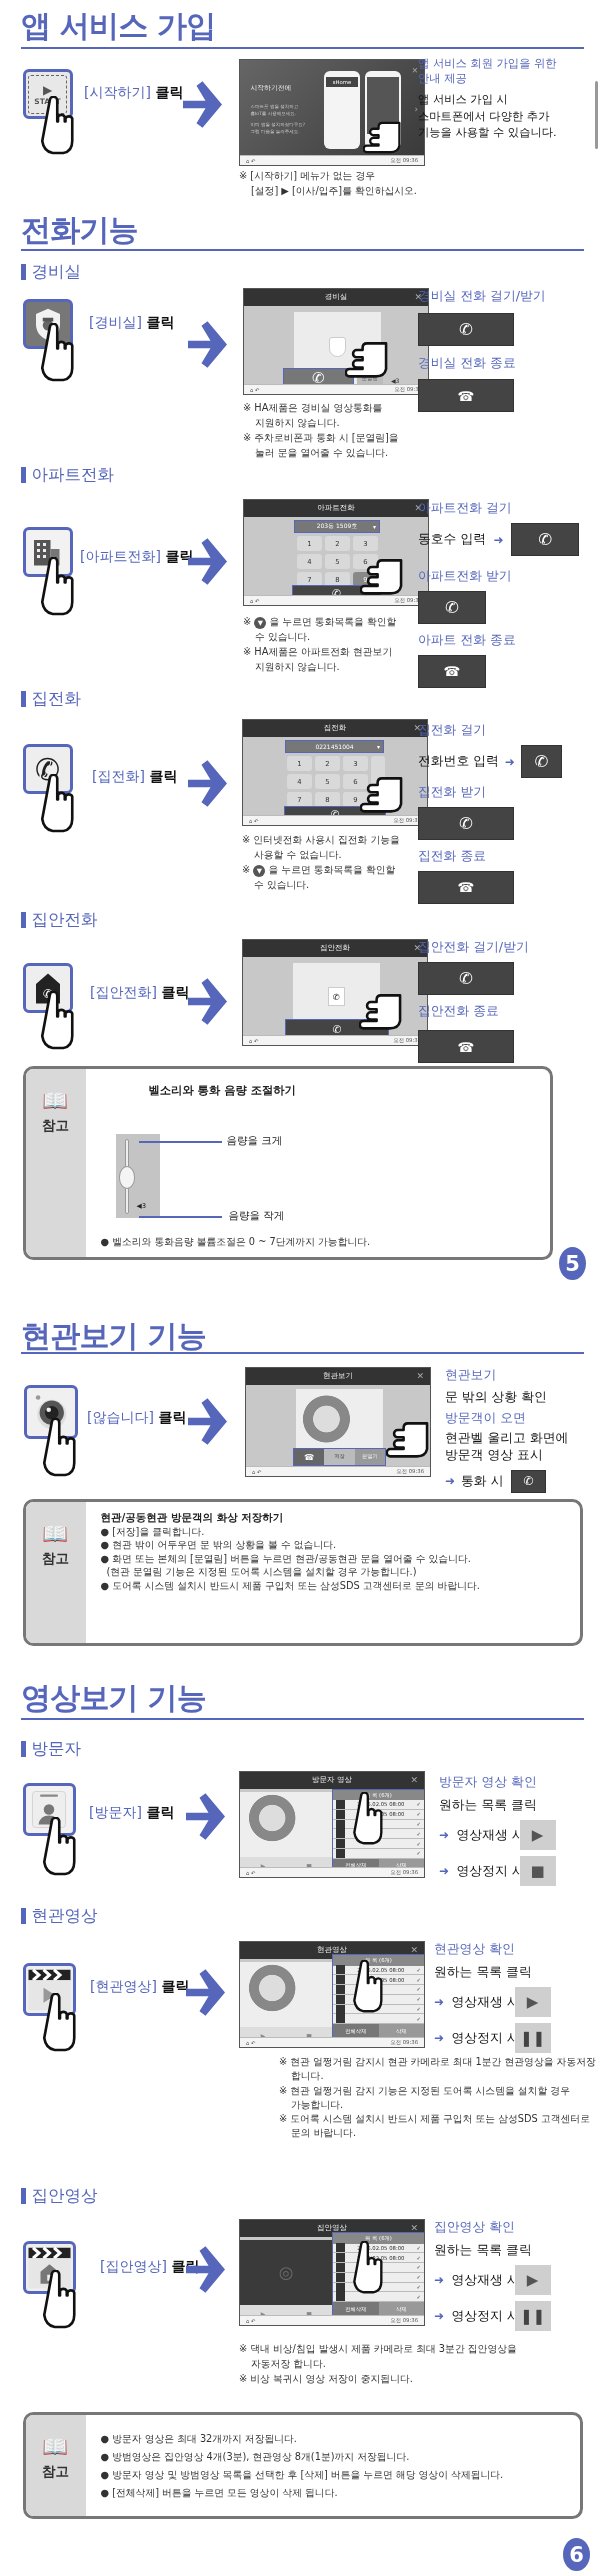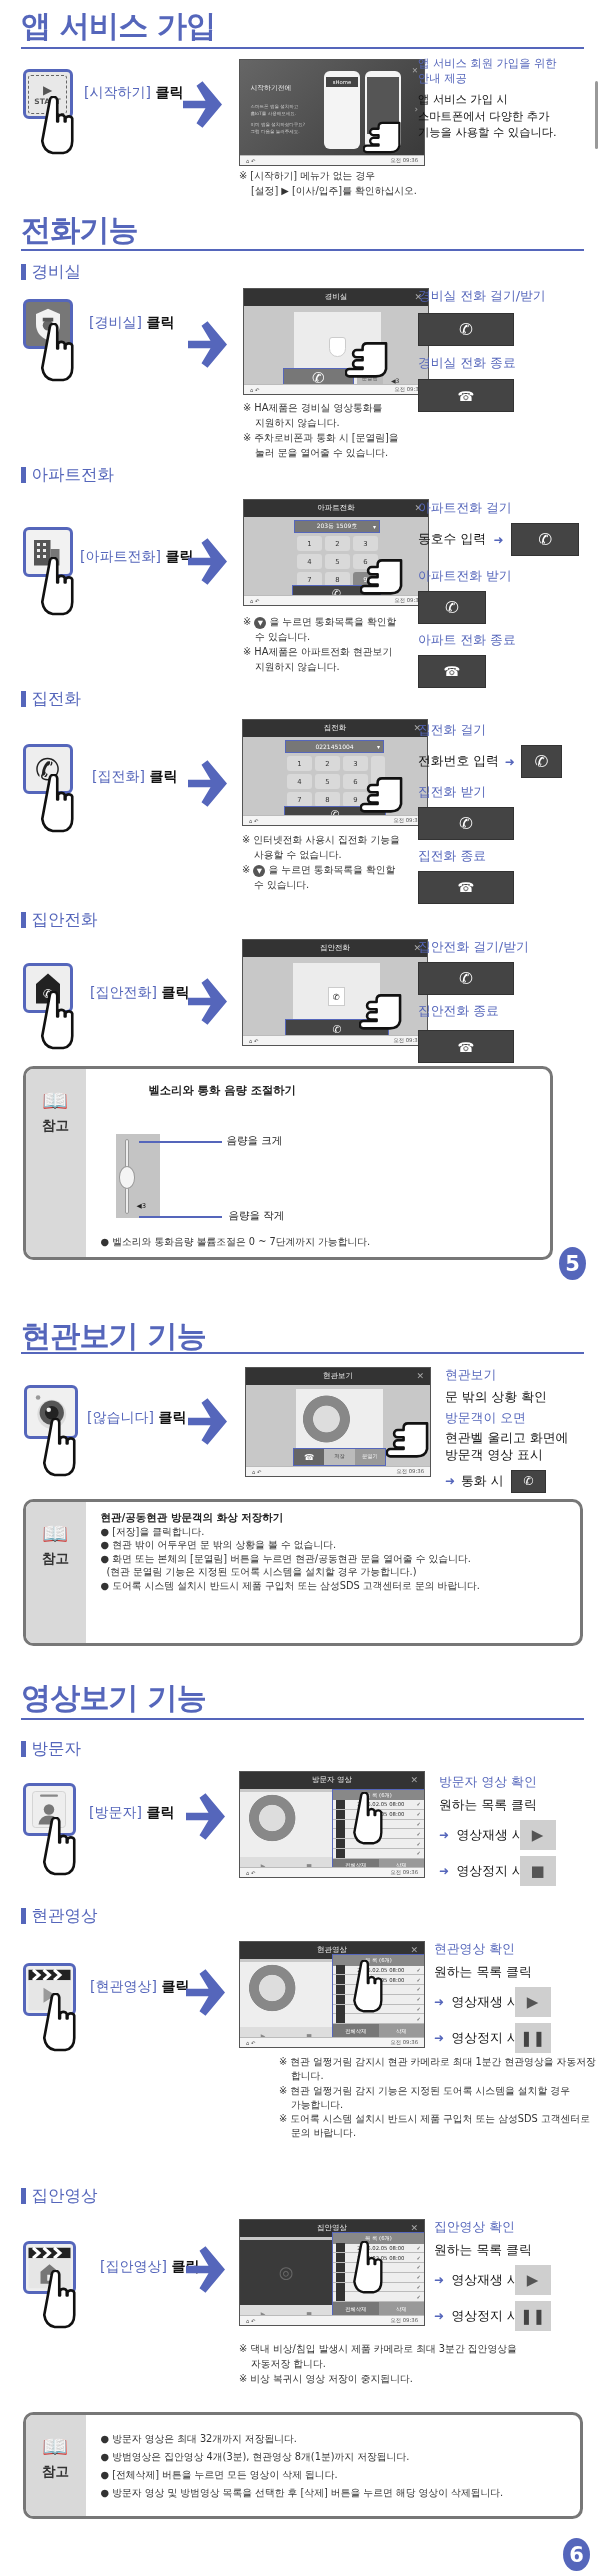--- a/index.html
+++ b/index.html
@@ -803,18 +803,18 @@
 </div>
 
 <div class="ref-box" style="top:2412px;width:560px;height:107px;">
   <div class="side">
     <span class="book">📖</span>
     <span class="lbl">참고</span>
   </div>
   <div class="content" style="top:15px;line-height:18px;">
     <div>● 방문자 영상은 최대 32개까지 저장됩니다.</div>
     <div>● 방범영상은 집안영상 4개(3분), 현관영상 8개(1분)까지 저장됩니다.</div>
+    <div>● 방문자 영상 및 방범영상 목록을 선택한 후 [삭제] 버튼을 누르면 해당 영상이 삭제됩니다.</div>
     <div>● [전체삭제] 버튼을 누르면 모든 영상이 삭제 됩니다.</div>
-    <div>● 방문자 영상 및 방범영상 목록을 선택한 후 [삭제] 버튼을 누르면 해당 영상이 삭제됩니다.</div>
   </div>
 </div>
 <div class="page-num" style="left:563px;top:2538px;">6</div>
 
 
 </body></html>

